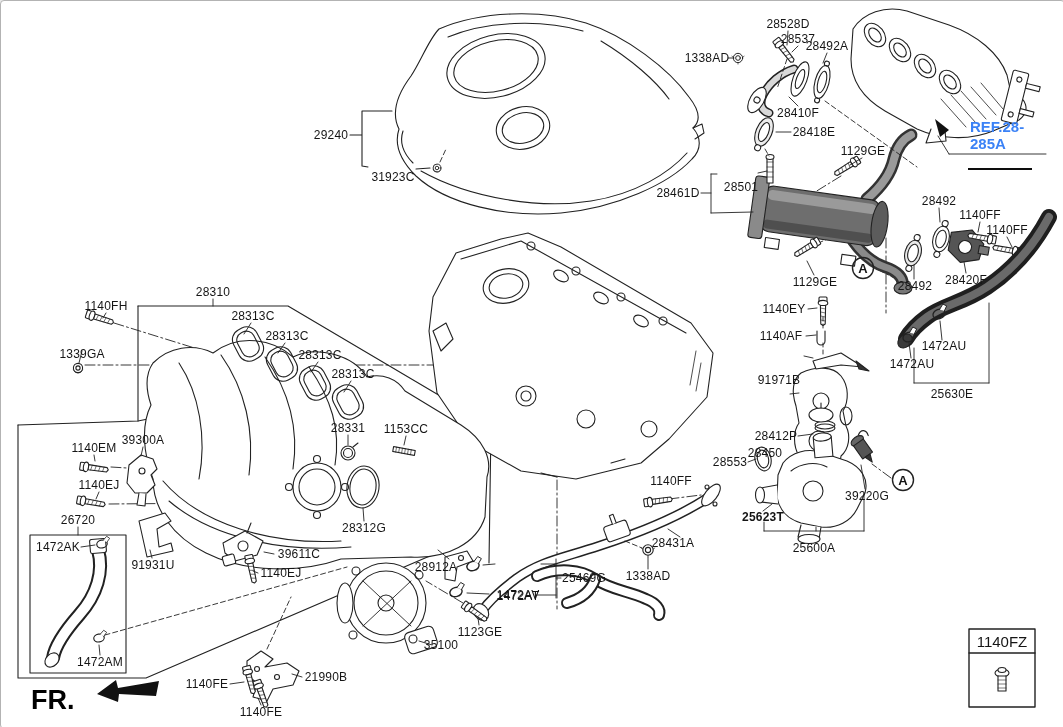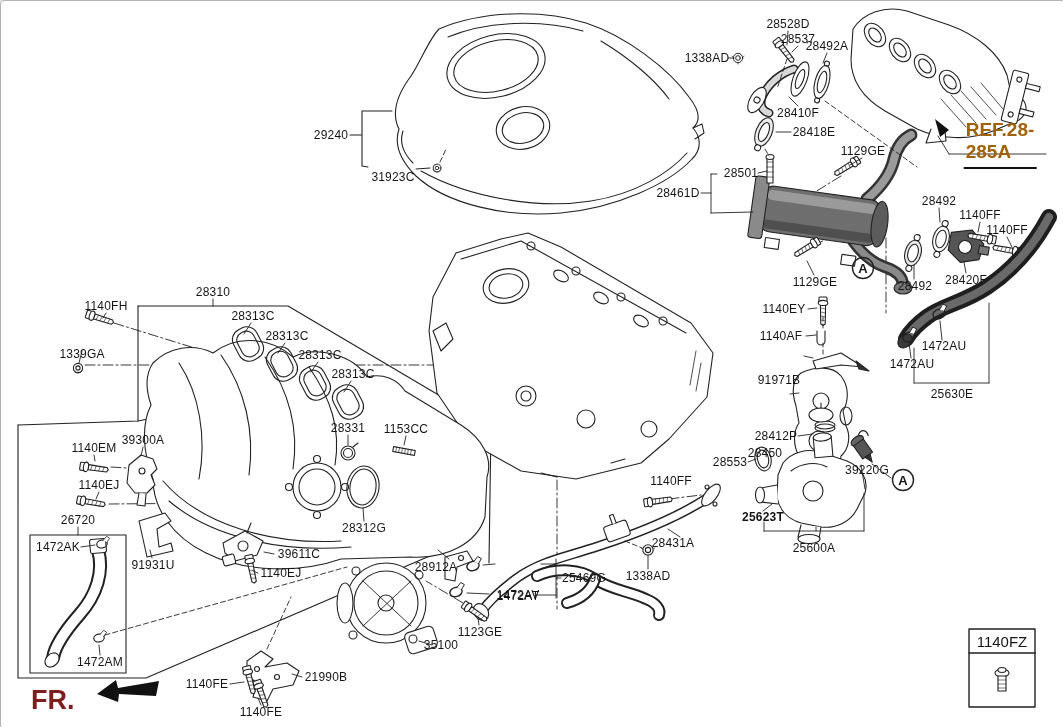--- a/index.html
+++ b/index.html
@@ -1,23 +1,23 @@
 <!DOCTYPE html>
 <html><head>
 <meta charset="utf-8">
 <style>
   html,body{margin:0;padding:0;background:#e9e9e9}
   .stage{position:relative;width:1063px;height:727px;background:#fff;border:1px solid #b3b3b3;
          border-radius:4px;overflow:hidden;font-family:"Liberation Sans",sans-serif}
   .stage svg{position:absolute;left:0;top:0;z-index:1}
   .lbl{position:absolute;transform:translate(-50%,-50%);font-size:12px;color:#151515;
        white-space:nowrap;z-index:2;letter-spacing:.2px}
-  .fr{position:absolute;left:30px;top:684px;font-size:27px;font-weight:bold;color:#7f1d1d;z-index:2}
-  .ref{position:absolute;left:999px;top:143px;transform:translate(-50%,-50%);font-size:19px;
-       font-weight:bold;color:#a16207;border-bottom:2px solid #0d0d0d;padding:0 2px 4px;z-index:2}
+  .fr{position:absolute;left:30px;top:684px;font-size:27px;font-weight:bold;color:#000000;z-index:2}
+  .ref{position:absolute;left:999px;top:143px;transform:translate(-50%,-50%);font-size:15px;
+       font-weight:bold;color:#3b82f6;border-bottom:2px solid #0d0d0d;padding:0 2px 16px;z-index:2}
   .fz{position:absolute;left:1001px;top:640px;transform:translate(-50%,-50%);
       font-size:15px;color:#151515;z-index:3}
 </style>
 </head>
 <body>
 
 <div class="stage">
 
 <svg width="1063" height="727" viewBox="0 0 1063 727" fill="none" stroke="#222" stroke-width="1.1" stroke-linecap="round" stroke-linejoin="round">
   <defs>
@@ -462,39 +462,39 @@
 </svg>
 
 <div>
       <div class="lbl" style="left: 787px; top: 23px;">28528D</div>
       <div class="lbl" style="left: 797px; top: 38px;">28537</div>
       <div class="lbl" style="left: 826px; top: 45px;">28492A</div>
       <div class="lbl" style="left: 706px; top: 57px;">1338AD</div>
       <div class="lbl" style="left: 797px; top: 112px;">28410F</div>
       <div class="lbl" style="left: 813px; top: 131px;">28418E</div>
       <div class="lbl" style="left: 862px; top: 150px;">1129GE</div>
-      <div class="lbl" style="left: 740px; top: 172px;">28501</div>
+      <div class="lbl" style="left: 740px; top: 186px;">28501</div>
       <div class="lbl" style="left: 677px; top: 192px;">28461D</div>
       <div class="lbl" style="left: 938px; top: 200px;">28492</div>
       <div class="lbl" style="left: 979px; top: 214px;">1140FF</div>
       <div class="lbl" style="left: 1006px; top: 229px;">1140FF</div>
       <div class="lbl" style="left: 965px; top: 279px;">28420F</div>
       <div class="lbl" style="left: 914px; top: 285px;">28492</div>
       <div class="lbl" style="left: 814px; top: 281px;">1129GE</div>
       <div class="lbl" style="left: 783px; top: 308px;">1140EY</div>
       <div class="lbl" style="left: 780px; top: 335px;">1140AF</div>
       <div class="lbl" style="left: 778px; top: 355px; margin-top: 24px;">91971B</div>
       <div class="lbl" style="left: 764px; top: 408px; margin-top: 44px;">28450</div>
       <div class="lbl" style="left: 943px; top: 345px;">1472AU</div>
       <div class="lbl" style="left: 911px; top: 363px;">1472AU</div>
       <div class="lbl" style="left: 951px; top: 393px;">25630E</div>
       <div class="lbl" style="left: 775px; top: 435px;">28412P</div>
       <div class="lbl" style="left: 729px; top: 461px;">28553</div>
       <div class="lbl" style="left: 670px; top: 480px;">1140FF</div>
-      <div class="lbl" style="left: 866px; top: 469px;">39220G</div>
+      <div class="lbl" style="left: 866px; top: 495px;">39220G</div>
       <div class="lbl" style="left: 762px; top: 516px; font-weight: bold;">25623T</div>
       <div class="lbl" style="left: 672px; top: 542px;">28431A</div>
       <div class="lbl" style="left: 813px; top: 547px;">25600A</div>
       <div class="lbl" style="left: 647px; top: 575px;">1338AD</div>
       <div class="lbl" style="left: 330px; top: 134px; text-align: right;">29240</div>
       <div class="lbl" style="left: 392px; top: 176px;">31923C</div>
       <div class="lbl" style="left: 212px; top: 291px;">28310</div>
       <div class="lbl" style="left: 105px; top: 305px;">1140FH</div>
       <div class="lbl" style="left: 81px; top: 353px; text-align: right;">1339GA</div>
       <div class="lbl" style="left: 252px; top: 315px;">28313C</div>

